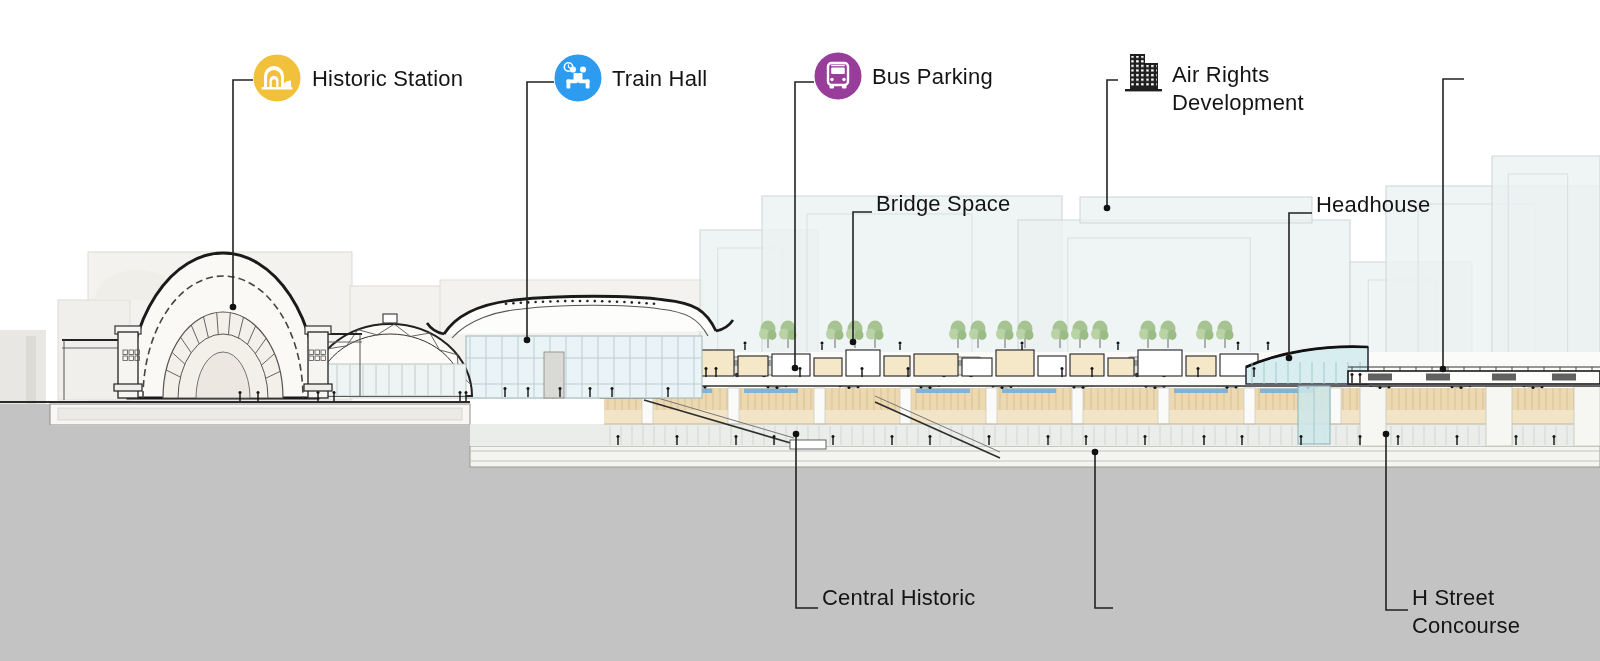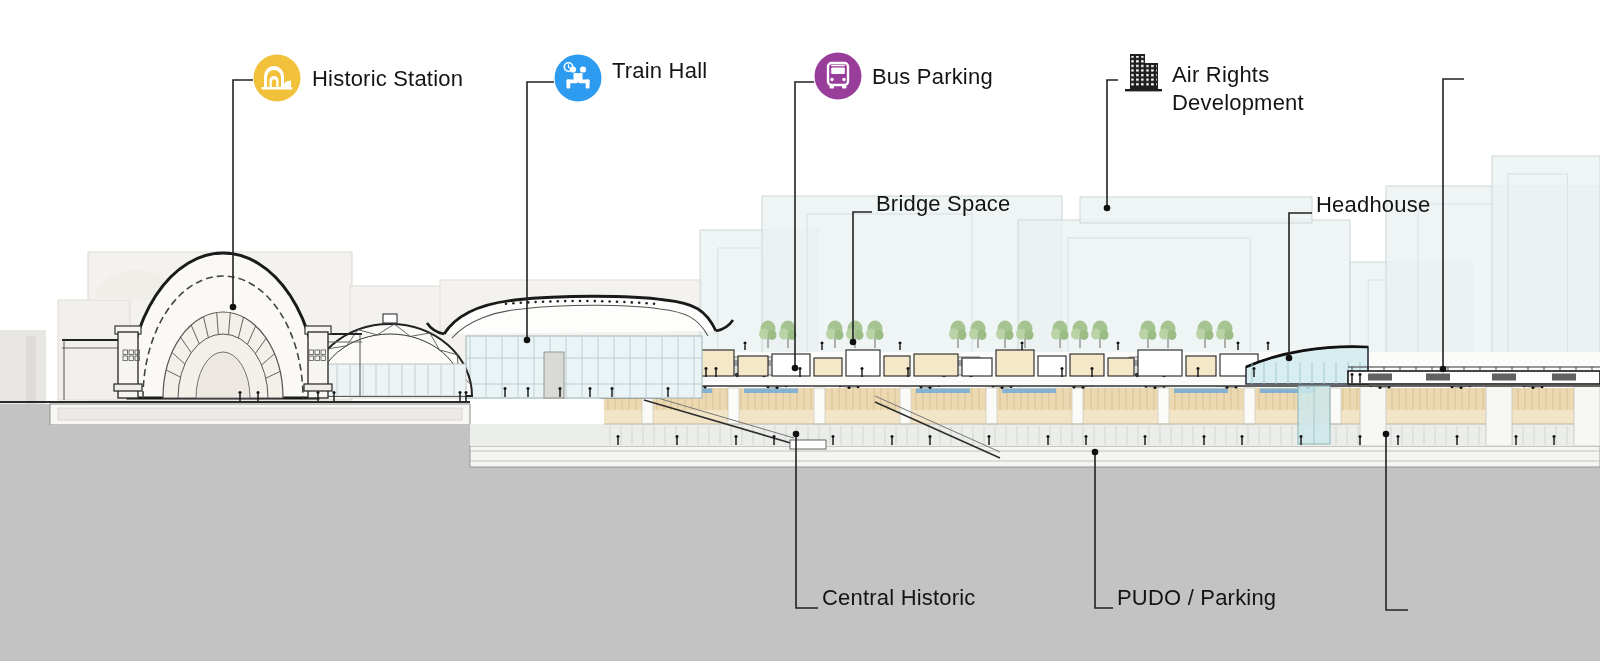--- a/index.html
+++ b/index.html
@@ -747,20 +747,20 @@
     <g fill="#1F1F1F">
       <rect x="10" y="4" width="15" height="35"></rect>
       <rect x="25" y="13" width="13" height="26"></rect>
       <rect x="5" y="39" width="37" height="2.4"></rect>
     </g>
     <rect x="11.2" y="6" width="12.6" height="30" fill="url(#winp)"></rect>
     <rect x="26.2" y="15" width="10.6" height="21.5" fill="url(#winp)"></rect>
   </svg>
 
   <div class="lbl" style="left:312px;top:65px">Historic Station</div>
-  <div class="lbl" style="left:612px;top:57px">Train Hall</div>
+  <div class="lbl" style="left:612px;top:65px">Train Hall</div>
   <div class="lbl" style="left:872px;top:63px">Bus Parking</div>
   <div class="lbl wrap" style="left:1172px;top:61px;width:152px">Air Rights Development</div>
   <div class="lbl" style="left:876px;top:190px">Bridge Space</div>
   <div class="lbl" style="left:1316px;top:191px">Headhouse</div>
   <div class="lbl" style="left:822px;top:584px">Central Historic</div>
-  <div class="lbl" style="left:1117px;top:584px">PUDO / Parking</div>
+  <div class="lbl wrap" style="left:1412px;top:584px;width:128px">H Street Concourse</div>
 </div>
 
 </body></html>

